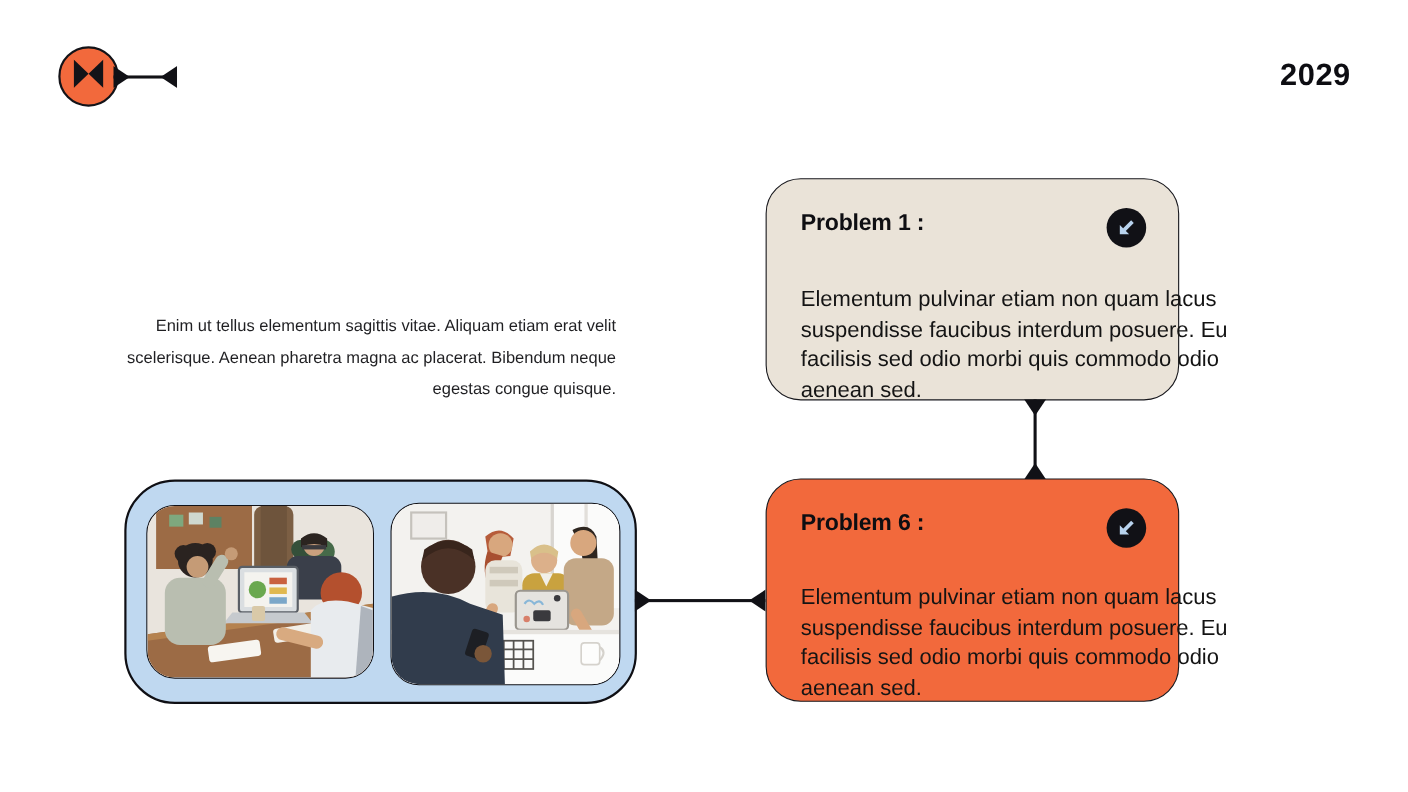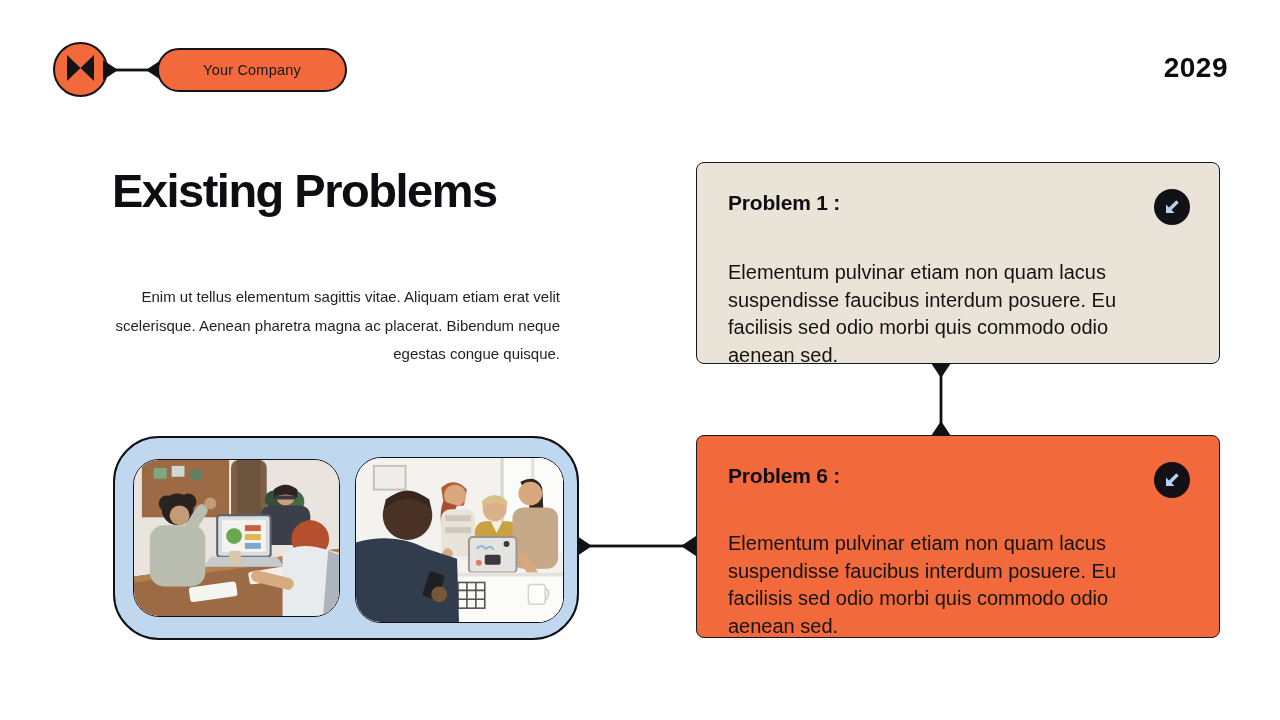--- a/index.html
+++ b/index.html
@@ -55,22 +55,22 @@
   .photo {
     position: absolute; border: 1.5px solid #111116; border-radius: 26px;
     overflow: hidden; background: #eee;
   }
   .photo-1 { left: 18px; top: 21px; width: 207px; height: 158px; }
   .photo-2 { left: 240px; top: 19px; width: 209px; height: 166px; }
   .photo svg { display: block; width: 100%; height: 100%; }
 
   
   .card {
-    position: absolute; left: 696px; width: 524px;
-    border: 1.5px solid #17171c; border-radius: 8px;
+    position: absolute; left: 696px; width: 376px;
+    border: 1.5px solid #17171c; border-radius: 32px;
   }
   .card-1 { top: 162px; height: 202px; background: #EAE3D8; }
   .card-2 { top: 435px; height: 203px; background: #F2693C; }
   .card-label {
     position: absolute; left: 31px; top: 28px;
     font-size: 21px; font-weight: 700; letter-spacing: -0.2px; color: #0e0e12;
   }
   .card-icon {
     position: absolute; right: 29px; top: 26px;
     width: 36px; height: 36px; border-radius: 50%;
@@ -99,26 +99,22 @@
         <polygon points="0,1 0,27 13.5,14" fill="#131318"></polygon>
         <polygon points="27,1 27,27 13.5,14" fill="#131318"></polygon>
       </svg>
     </span>
   </div>
   <svg class="brand-connector" viewBox="0 0 58 24">
     <rect x="0" y="10.6" width="58" height="2.8" fill="#111116"></rect>
     <polygon points="0,2 0,22 15,12" fill="#111116"></polygon>
     <polygon points="58,2 58,22 43,12" fill="#111116"></polygon>
   </svg>
-  <div class="brand-pill">
-    <span>Your Company</span>
-  </div>
   <div class="year">2029</div>
 
-  <h1 class="title">Existing Problems</h1>
   <p class="intro">Enim ut tellus elementum sagittis vitae. Aliquam etiam erat velit scelerisque. Aenean pharetra magna ac placerat. Bibendum neque egestas congue quisque.</p>
 
   <div class="gallery">
     <div class="photo photo-1">
       <svg viewBox="0 0 207 158" preserveAspectRatio="none">
         <rect width="207" height="158" fill="#e9e4dd"></rect>
         <rect x="8" y="0" width="88" height="58" fill="#9c6b45"></rect>
         <rect x="20" y="8" width="13" height="11" fill="#7ea87e"></rect>
         <rect x="38" y="6" width="13" height="11" fill="#cfd8cf"></rect>
         <rect x="57" y="10" width="11" height="10" fill="#5d8263"></rect>

